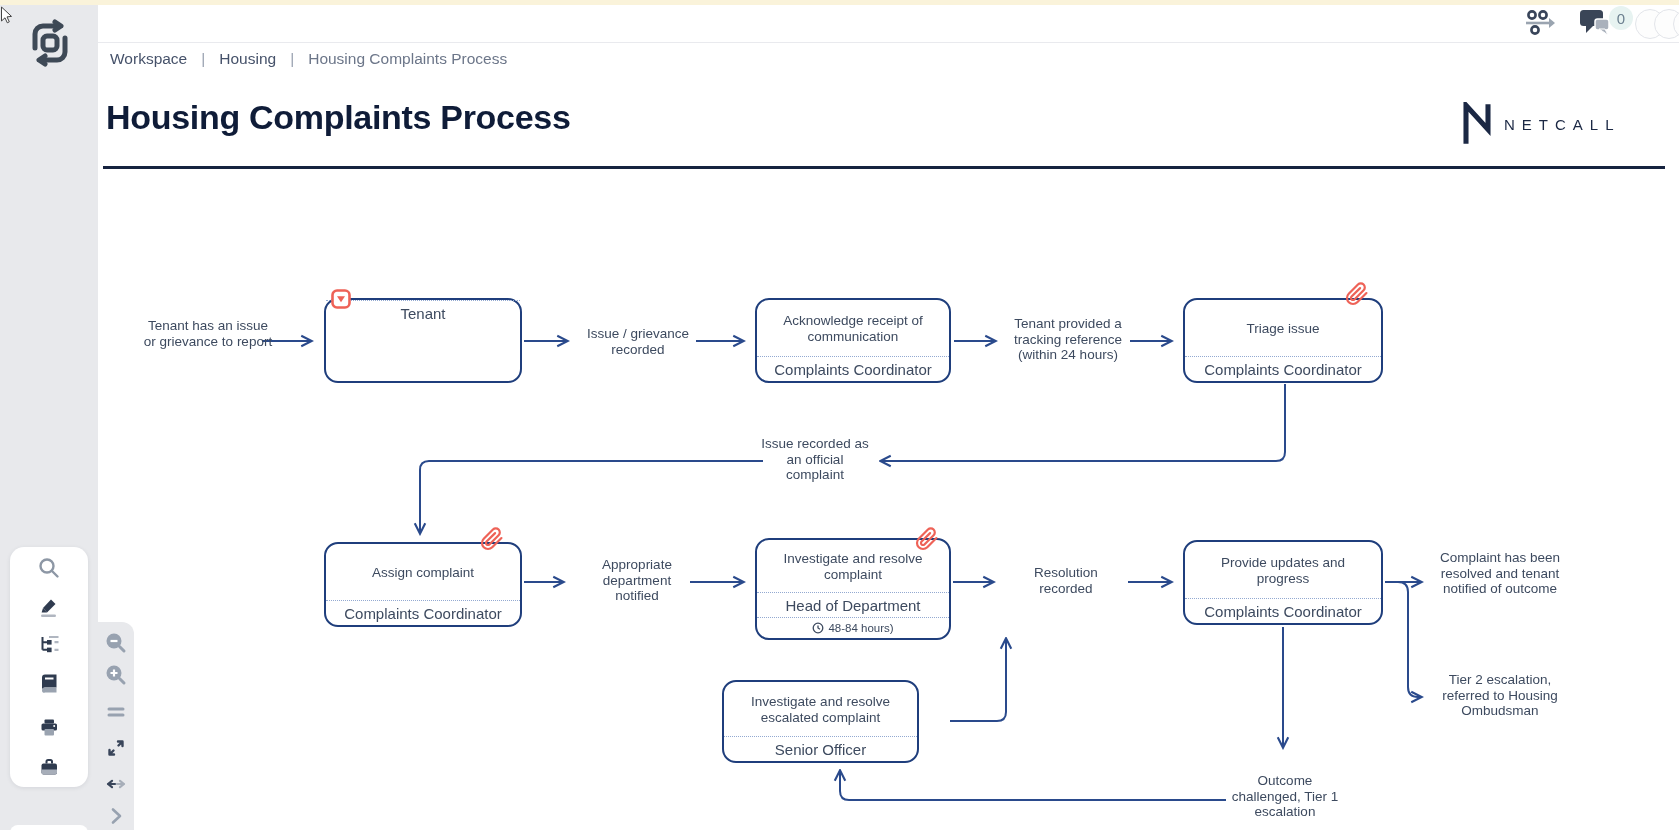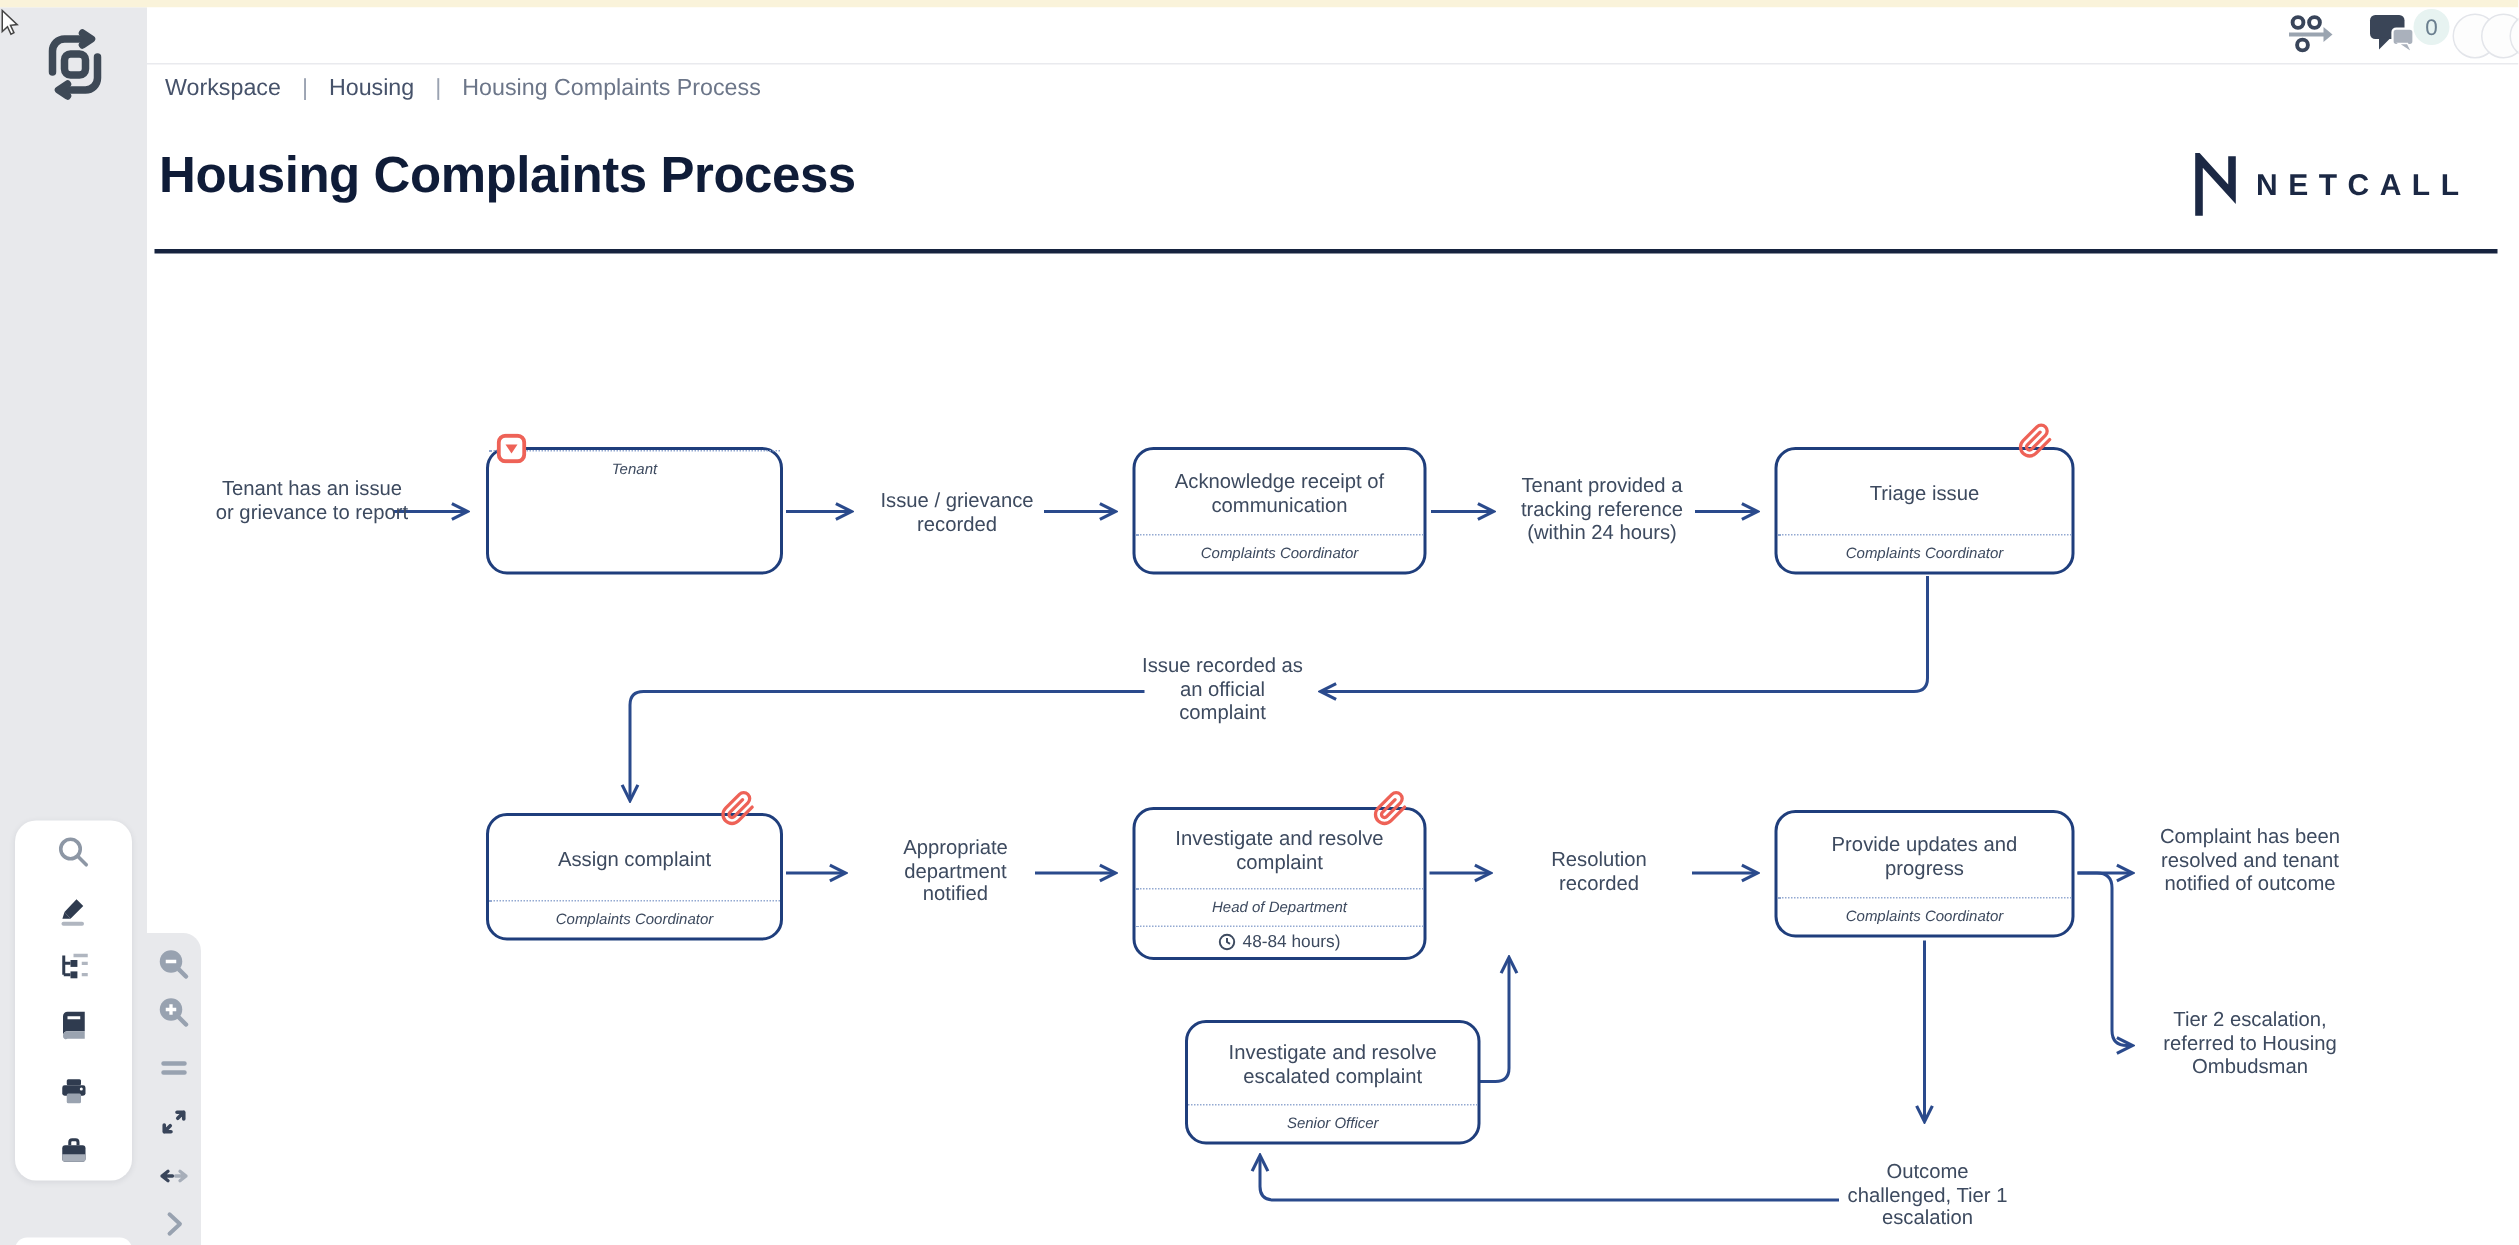--- a/index.html
+++ b/index.html
@@ -9,21 +9,21 @@
   
   #top-strip{left:0;top:0;width:1679px;height:5px;background:#faf3da;}
   #sidebar{left:0;top:5px;width:98px;height:825px;background:#e8e9ec;}
   #topbar{left:98px;top:5px;width:1581px;height:37px;background:#fff;border-bottom:1px solid #e9eaee;}
   #breadcrumb{left:110px;top:50px;display:flex;gap:14px;font-size:15.5px;color:#46526a;align-items:center;}
   #breadcrumb .sep{color:#9aa2b1;}
   #breadcrumb .current{color:#6c7689;}
   #page-title{left:106px;top:98px;font-size:34px;font-weight:700;color:#0f1c38;letter-spacing:-.3px;}
   #title-rule{left:103px;top:166px;width:1562px;height:3px;background:#16233f;}
   #brand{left:1460px;top:102px;display:flex;align-items:center;gap:10px;}
-  #brand .brand-text{font-size:20px;font-weight:700;letter-spacing:7px;color:#1b2844;}
+  #brand .brand-text{font-size:15px;font-weight:400;letter-spacing:7px;color:#1b2844;}
   
   #tool-panel{left:10px;top:547px;width:78px;height:240px;background:#fff;border-radius:14px;
               box-shadow:0 1px 4px rgba(40,50,70,.10);}
   #tool-panel .ticon{position:absolute;left:27px;width:24px;height:24px;}
   #panel-stub{left:10px;top:825px;width:78px;height:8px;background:#fff;border-radius:8px 8px 0 0;}
   
   #zoom-toolbar{left:98px;top:622px;width:36px;height:208px;background:#e8e9ec;border-radius:0 12px 0 0;}
   #zoom-toolbar .zicon{position:absolute;left:7px;width:22px;height:22px;}
   
   .topicon{position:absolute;}
@@ -32,21 +32,21 @@
   #avatar-stack{left:1635px;top:9px;display:flex;}
   .avatar{width:28px;height:28px;border-radius:50%;background:#fdfdfd;border:1.5px solid #e3e5ea;margin-left:-11px;}
   .avatar:first-child{margin-left:0;}
   
   #edges{left:0;top:0;width:1679px;height:830px;z-index:2;pointer-events:none;}
   .node{position:absolute;background:#fff;border:2px solid #1f3e7c;border-radius:14px;
         display:flex;flex-direction:column;color:#3d4a5f;z-index:3;box-sizing:border-box;}
   .node-title{flex:1;display:flex;align-items:center;justify-content:center;text-align:center;
               font-size:13.5px;line-height:16px;padding:3px 12px 2px;}
   .node-role{border-top:1px dotted #93a9d1;min-height:24px;display:flex;align-items:center;
-             justify-content:center;font-size:10px;font-style:italic;}
+             justify-content:center;font-size:15px;}
   .node-time{border-top:1px dotted #93a9d1;min-height:20px;display:flex;align-items:center;
              justify-content:center;gap:4px;font-size:11.5px;}
   .flow-label{position:absolute;color:#3d4a5f;font-size:13.5px;line-height:15.5px;text-align:center;z-index:2;}
   .clip{position:absolute;z-index:4;width:24px;height:24px;}
   #marker-badge{position:absolute;z-index:4;left:331px;top:289px;width:20px;height:20px;}
 </style>
 </head>
 <body>
 
 <div class="abs" id="top-strip"></div>
@@ -220,21 +220,21 @@
       <circle cx="6" cy="6" r="4.8" fill="none" stroke="#3d4a5f" stroke-width="1.3"></circle>
       <path d="M6 3.4 V6 L8 7.2" fill="none" stroke="#3d4a5f" stroke-width="1.3"></path>
     </svg>
     <span>48-84 hours)</span>
   </div>
 </div>
 <div class="node" style="left:1183px;top:540px;width:200px;height:85px">
   <div class="node-title">Provide updates and progress</div>
   <div class="node-role">Complaints Coordinator</div>
 </div>
-<div class="node" style="left:790px;top:680px;width:197px;height:83px">
+<div class="node" style="left:722px;top:680px;width:197px;height:83px">
   <div class="node-title">Investigate and resolve escalated complaint</div>
   <div class="node-role">Senior Officer</div>
 </div>
 
 <svg id="marker-badge" viewBox="0 0 20 20">
   <rect x="1.5" y="1.5" width="17" height="17" rx="4.5" fill="#ffffff" stroke="#ee6257" stroke-width="2.6"></rect>
   <polygon points="6,7.3 14,7.3 10,13.3" fill="#ee6257"></polygon>
 </svg>
 <svg class="clip" style="left:1345px;top:282px" viewBox="0 0 24 24">
   <path d="M21.44 11.05l-9.19 9.19a6 6 0 0 1-8.49-8.49l9.19-9.19a4 4 0 1 1 5.66 5.66l-9.2 9.19a2 2 0 0 1-2.83-2.83l8.49-8.48" fill="none" stroke="#ee6257" stroke-width="2.2" stroke-linecap="round" stroke-linejoin="round"></path>

